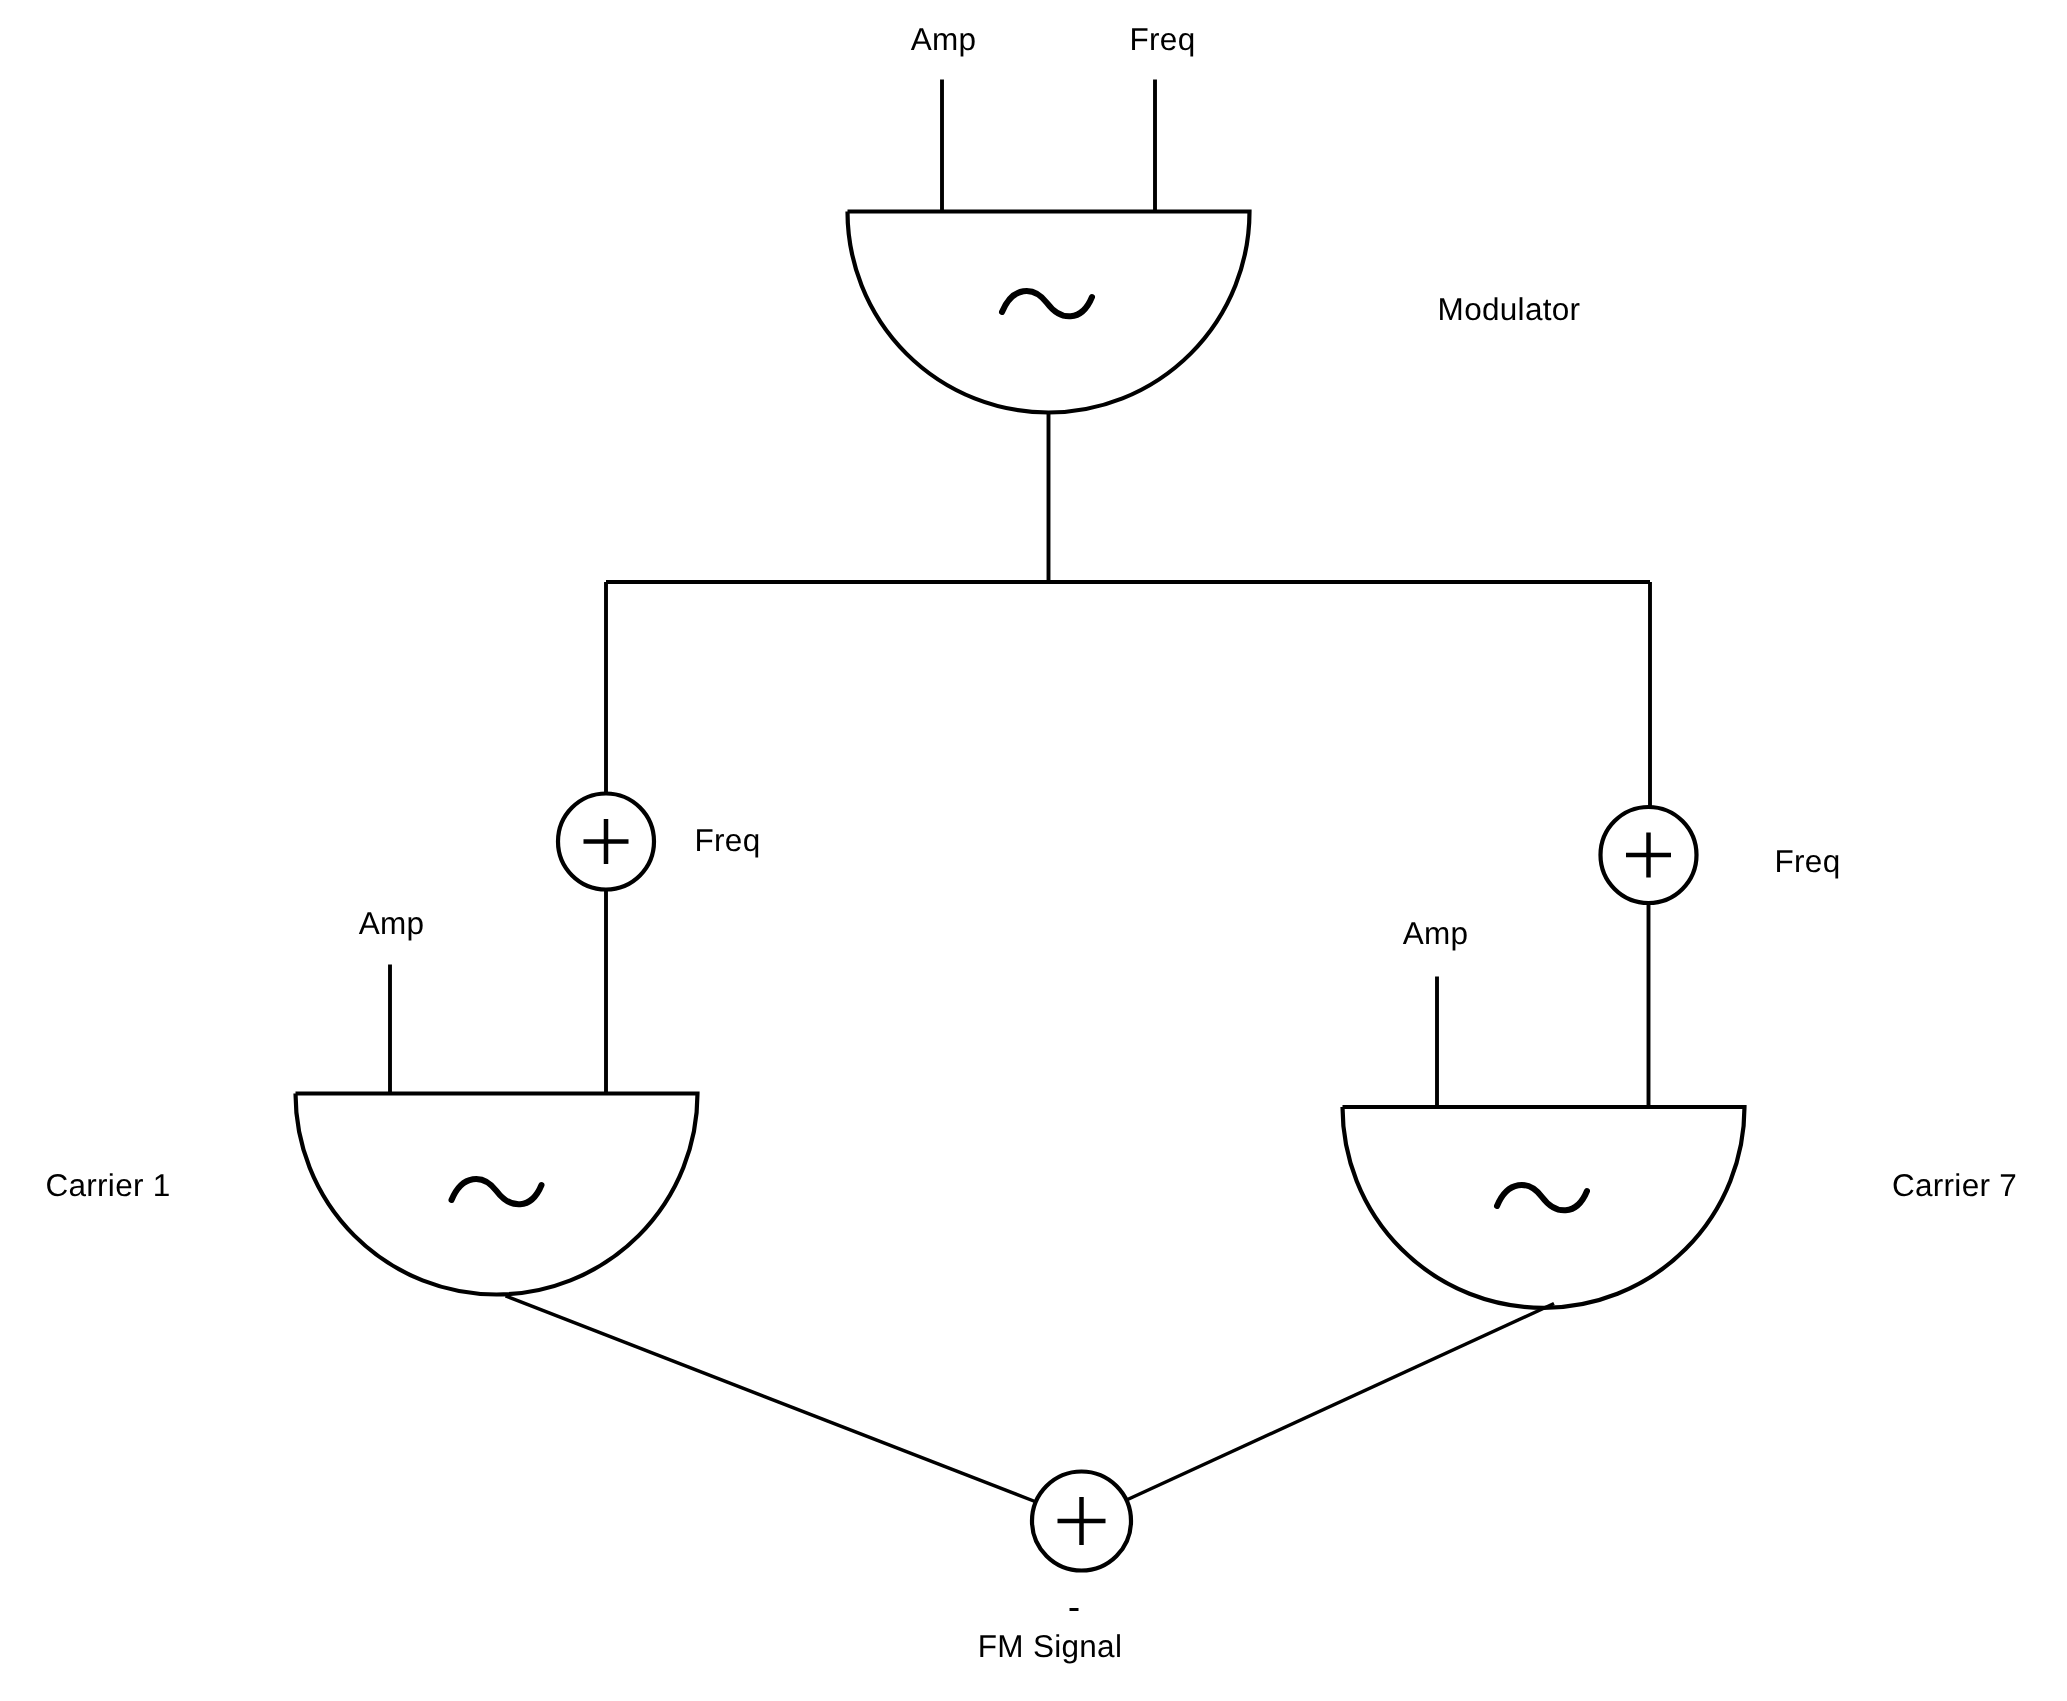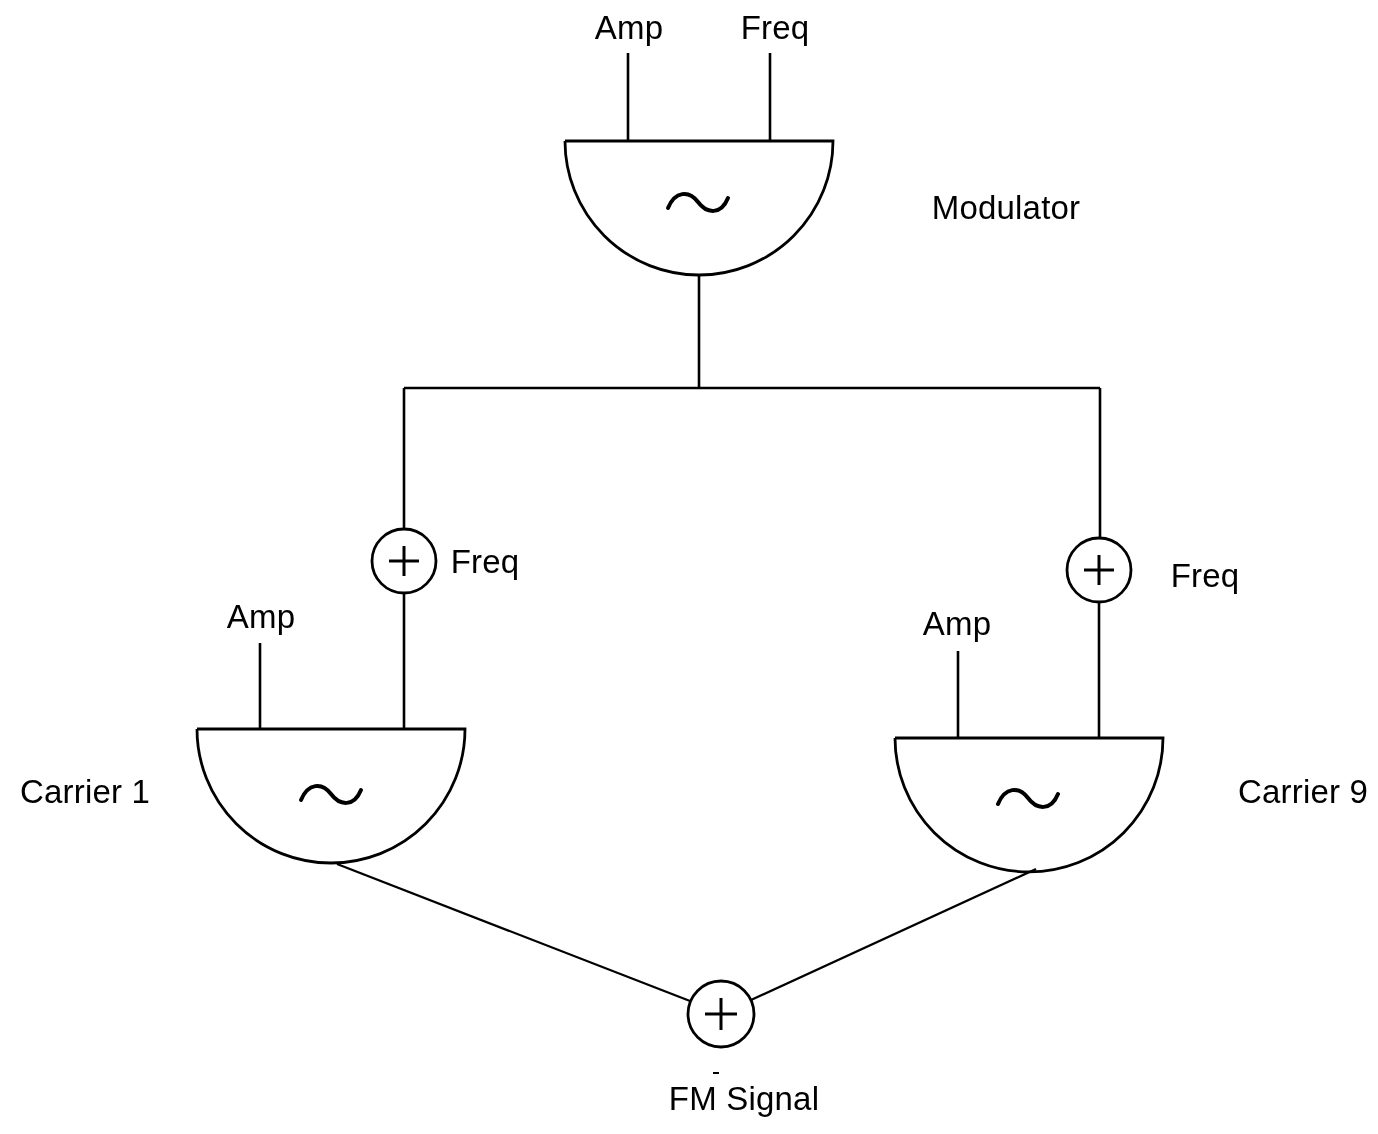--- a/index.html
+++ b/index.html
@@ -9,21 +9,21 @@
     height: 1134px;
     background: #ffffff;
     font-family: "Liberation Sans", sans-serif;
     color: #000000;
     overflow: hidden;
   }
   .stage svg { position: absolute; left: 0; top: 0; }
   .lbl {
     position: absolute;
     transform: translate(-50%, -50%);
-    font-size: 33px;
+    font-size: 21px;
     line-height: 1;
     white-space: nowrap;
     color: #000000;
     letter-spacing: 0.2px;
   }
   .wire { stroke: #000000; stroke-width: 2.6; fill: none; }
   .shape { stroke: #000000; stroke-width: 2.8; fill: none; }
   .sine { stroke: #000000; stroke-width: 4; fill: none; stroke-linecap: round; }
   .plus { stroke: #000000; stroke-width: 3; fill: none; stroke-linecap: butt; }
 </style>
@@ -93,18 +93,18 @@
   <span class="lbl" style="left:1006px; top:207px">Modulator</span>
 
   <span class="lbl" style="left:485px; top:561px">Freq</span>
 
   <span class="lbl" style="left:1205px; top:575px">Freq</span>
 
   <span class="lbl" style="left:261px; top:616px">Amp</span>
 
   <span class="lbl" style="left:957px; top:623px">Amp</span>
 
-  <span class="lbl" style="left:85px; top:791px">Carrier 1</span>
+  <span class="lbl" style="left:72px; top:791px">Carrier 1</span>
 
-  <span class="lbl" style="left:1303px; top:791px">Carrier 9</span>
+  <span class="lbl" style="left:1303px; top:791px">Carrier 7</span>
 
-  <span class="lbl" style="left:744px; top:1098px">FM Signal</span>
+  <span class="lbl" style="left:700px; top:1098px">FM Signal</span>
 </div>
 
 </body></html>

